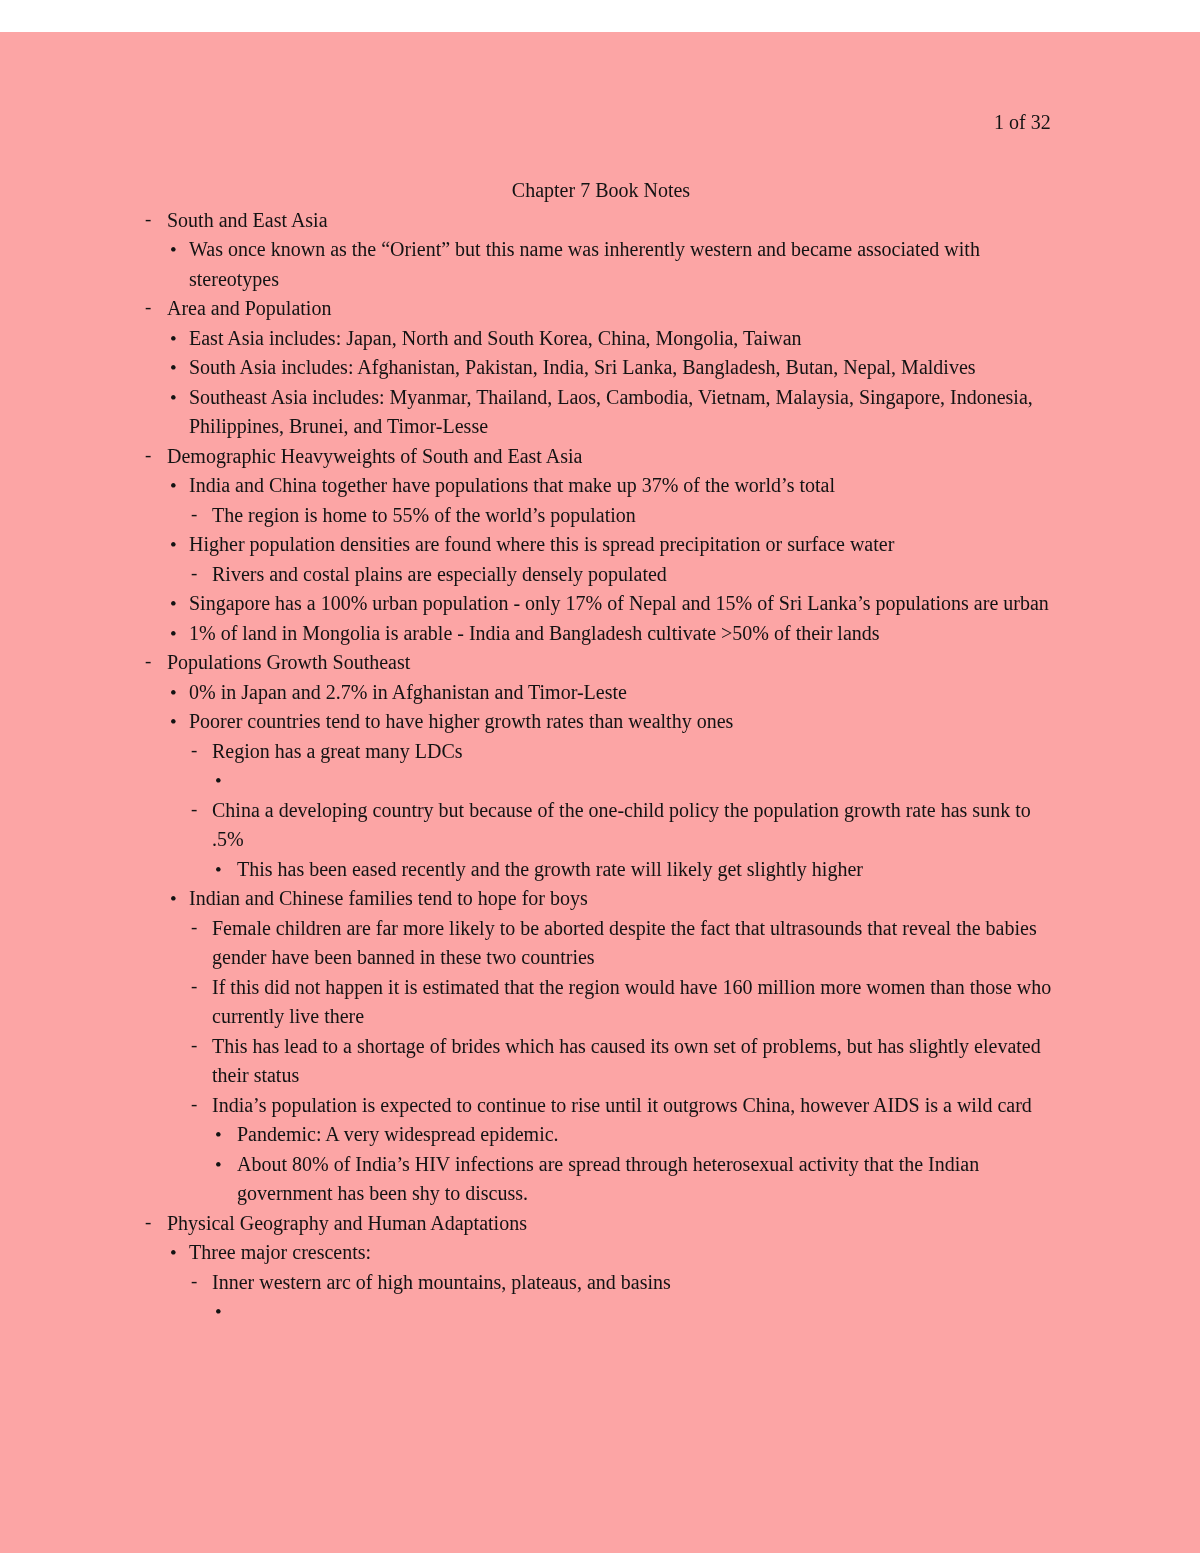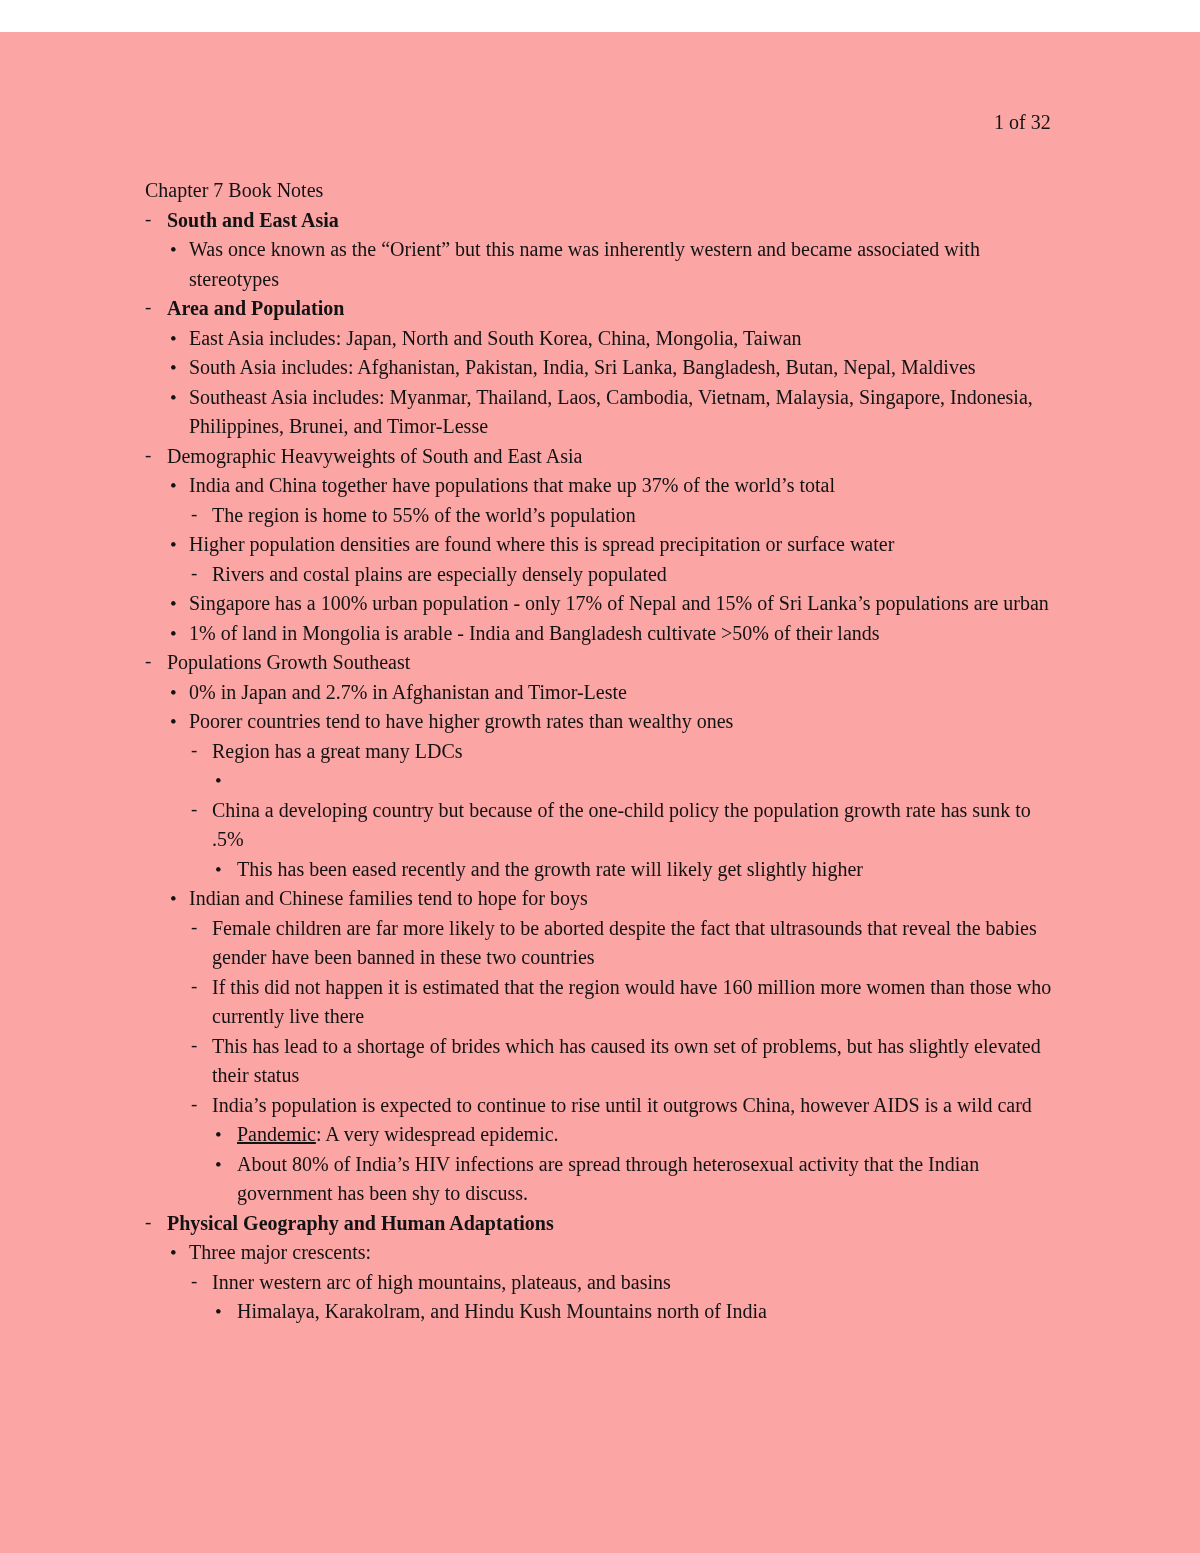--- a/index.html
+++ b/index.html
@@ -28,37 +28,38 @@
     line-height: 24px;
   }
   .content {
     position: absolute;
     top: 144px;
     left: 145px;
     width: 912px;
     line-height: 29.5px;
   }
   .title {
+    text-align: center;
   }
   .outline { width: 100%; }
   .item { display: flex; align-items: flex-start; }
   .item .marker { flex: 0 0 auto; }
   .item .text { flex: 1 1 auto; }
   .level-1 { padding-left: 0; }
   .level-1 .marker { width: 22px; }
   .level-2 { padding-left: 25px; }
   .level-2 .marker { width: 19px; }
   .level-3 { padding-left: 46px; }
   .level-3 .marker { width: 21px; }
   .level-4 { padding-left: 70px; }
   .level-4 .marker { width: 22px; }
-  .bold .text { font-weight: bold; }
+  .bold .text { font-weight: normal; }
   .marker.dash { font-size: 19px; position: relative; top: -2px; }
   .marker.bullet { font-size: 19px; }
-  .underline { text-decoration: underline; }
+  .underline { }
 </style>
 </head>
 <body>
 
 <div class="page">
   <div class="page-number">1 of 32</div>
 
   <div class="content">
     <div class="title">Chapter 7 Book Notes</div>
 
@@ -177,17 +178,16 @@
         <div class="item level-2">
           <span class="marker bullet">•</span>
           <span class="text">Three major crescents:</span>
         </div>
         <div class="item level-3">
           <span class="marker dash">-</span>
           <span class="text">Inner western arc of high mountains, plateaus, and basins</span>
         </div>
         <div class="item level-4">
           <span class="marker bullet">•</span>
-          <span class="text">Himalaya, Karakolram, and Hindu Kush Mountains north of India</span>
         </div>
       </div>
   </div>
 </div>
 
 </body></html>

